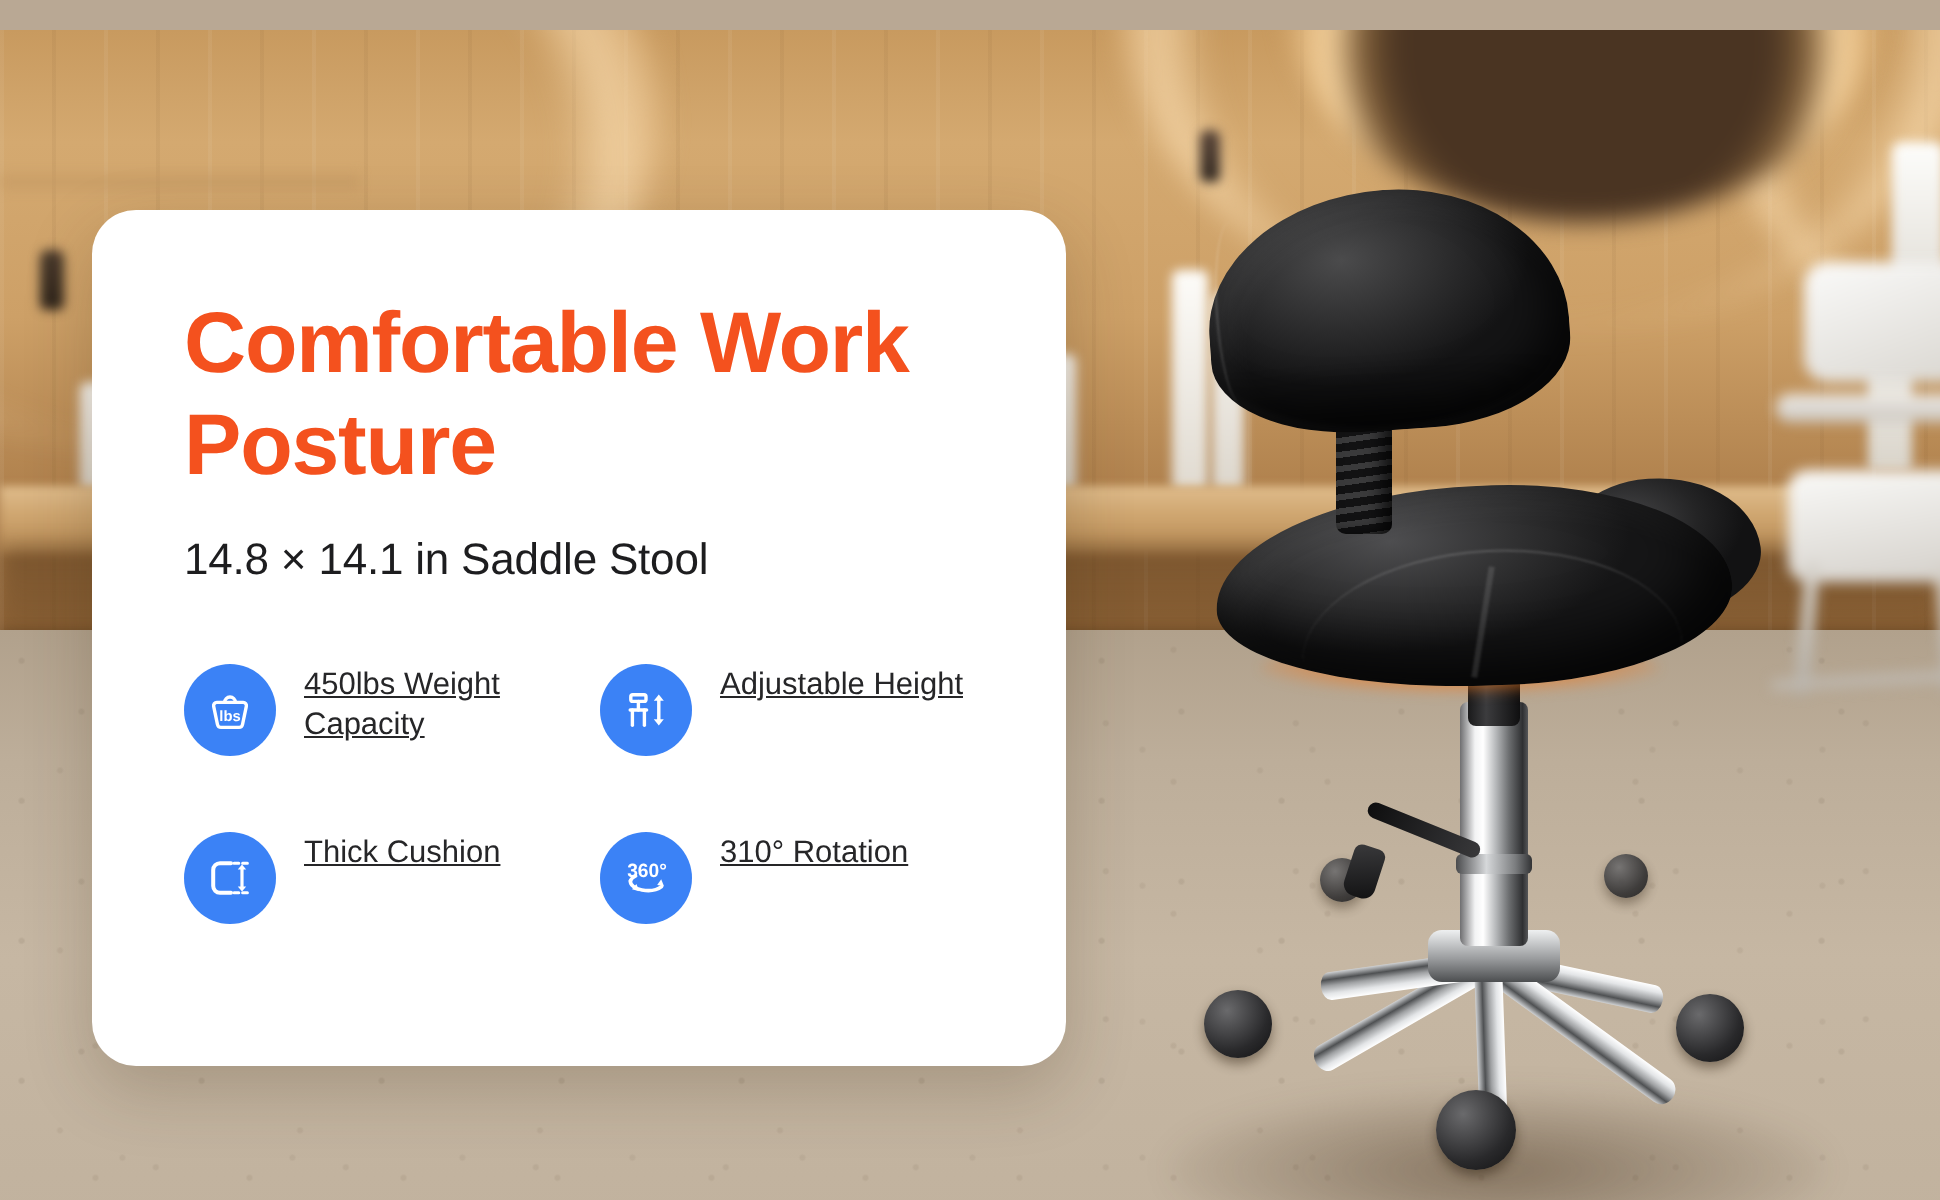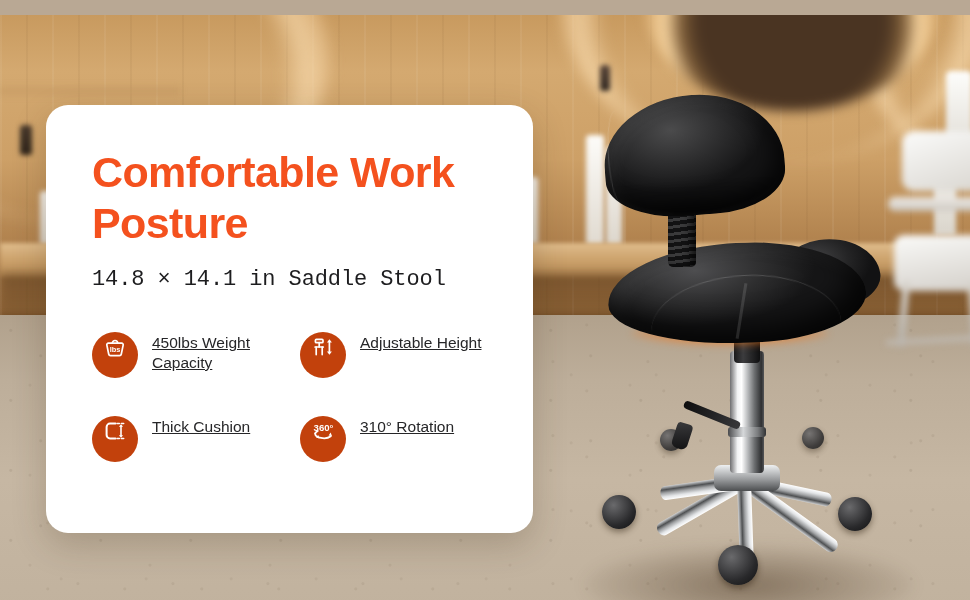--- a/index.html
+++ b/index.html
@@ -242,30 +242,29 @@
     box-shadow:0 12px 34px rgba(60,40,20,.22);
     padding:42px 38px 0 46px;
   }
   .headline {
     color:#F4511E; font-size:43px; line-height:51px; font-weight:bold;
     letter-spacing:-.6px;
   }
   .subhead {
     margin-top:17px; color:#1d1d1f; font-size:22px; line-height:28px;
     letter-spacing:-.1px;
-    font-family:Liberation Mono, monospace;
   }
   .features {
     margin-top:36px; display:grid;
     grid-template-columns:208px 208px; grid-auto-rows:84px;
   }
   .feature { display:flex; align-items:flex-start; gap:14px; }
   .f-icon {
     flex:0 0 auto; width:46px; height:46px; border-radius:50%;
-    background:#c2410c; display:flex; align-items:flex-start; justify-content:center;
+    background:#3b82f6; display:flex; align-items:center; justify-content:center;
     margin-top:2px;
   }
   .f-label {
     color:#262628; font-size:15.5px; line-height:20px; padding-top:3px;
     max-width:130px;
     text-decoration:underline;
   }
 </style>
 </head>
 <body>

